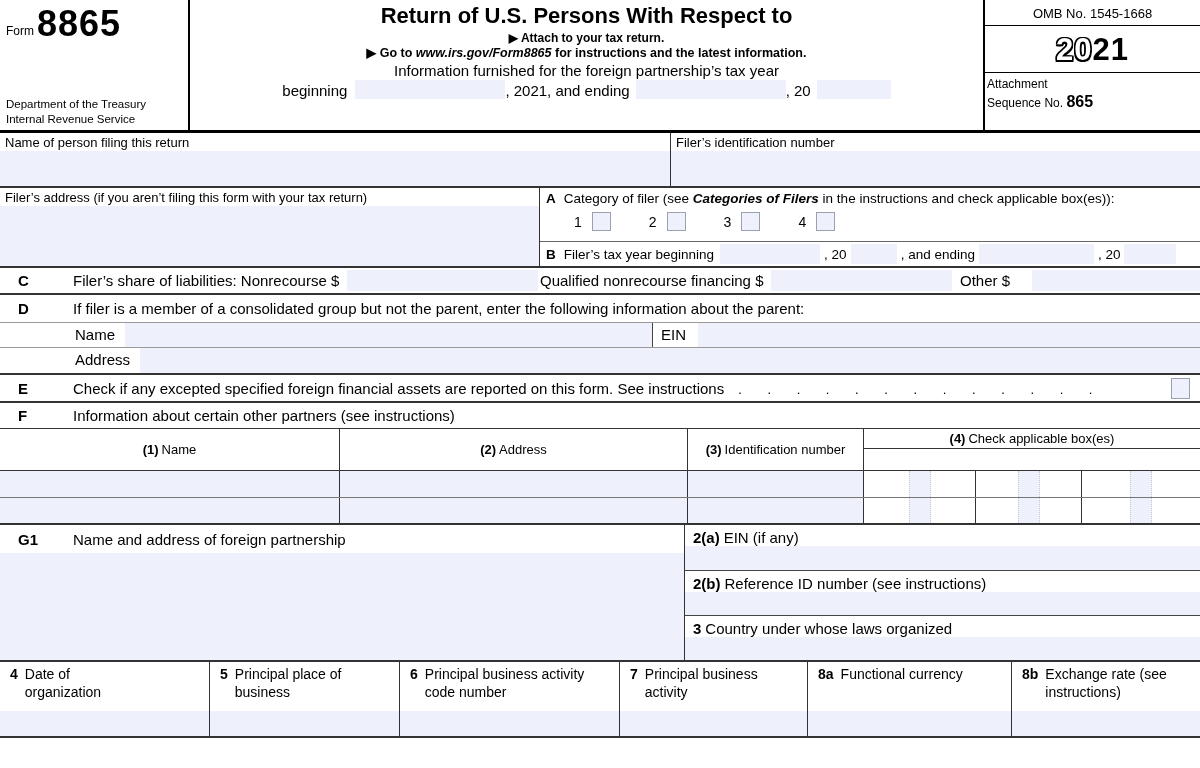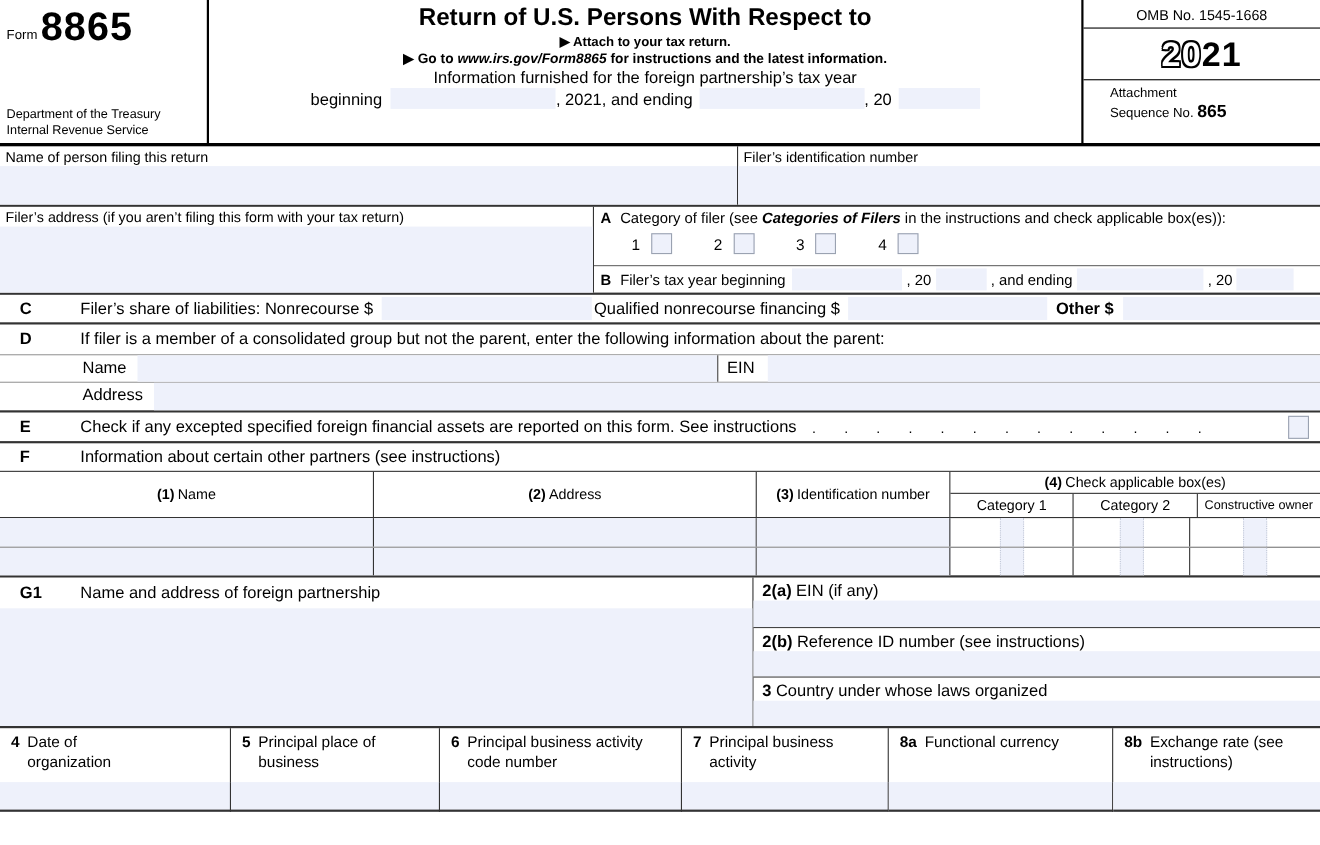--- a/index.html
+++ b/index.html
@@ -25,21 +25,21 @@
   .furnished { font-size:15px; margin-top:2px; }
   .taxyear { font-size:15px; margin-top:1px; display:flex; justify-content:center; align-items:flex-end; }
   .taxyear .field { height:19px; }
   .ty-in1 { width:150px; margin-left:8px; }
   .ty-in2 { width:150px; margin-left:6px; }
   .ty-in3 { width:74px; margin-left:6px; }
   .hdr-right { width:215px; display:flex; flex-direction:column; }
   .omb { font-size:13px; text-align:center; padding:6px 2px 4px; border-bottom:1.5px solid #000; }
   .bigyear { font-size:31px; font-weight:bold; text-align:center; padding:6px 0 4px; border-bottom:1.5px solid #000; letter-spacing:1px; }
   .year-outline { color:#fff; text-shadow:-1.5px -1.5px 0 #000, 1.5px -1.5px 0 #000, -1.5px 1.5px 0 #000, 1.5px 1.5px 0 #000, -1.5px 0 0 #000, 1.5px 0 0 #000, 0 -1.5px 0 #000, 0 1.5px 0 #000; }
-  .attachment { font-size:12px; padding:4px 0 0 24px; line-height:1.25; }
+  .attachment { font-size:12px; padding:4px 0 0 2px; line-height:1.25; }
   .att-no { font-weight:bold; font-size:16px; }
 
   
   .lead-letter { font-weight:bold; font-size:15px; padding-left:18px; width:73px; flex:0 0 auto; }
   .row-text { font-size:15px; }
 
   .r1 { height:55px; border-bottom:2px solid #333; display:flex; }
   .r1-cell { display:flex; flex-direction:column; }
   .r1-left { width:670px; }
   .r1-right { flex:1; border-left:1.5px solid #333; }
@@ -65,21 +65,21 @@
   .b-in4 { width:46px; margin-left:4px; flex:1; max-width:52px; }
   .subB .t { white-space:nowrap; padding-left:4px; }
 
   .rc { height:27px; border-bottom:2px solid #333; display:flex; align-items:center; }
   .rc .field { height:21px; }
   .rc-seg1 { width:540px; display:flex; align-items:center; }
   .rc-seg1 .field { flex:1; margin-right:2px; }
   .rc-seg2 { width:412px; display:flex; align-items:center; }
   .rc-seg2 .field { flex:1; }
   .rc-seg3 { flex:1; display:flex; align-items:center; }
-  .rc-seg3 .t { padding-left:8px; padding-right:8px;font-weight:bold; }
+  .rc-seg3 .t { padding-left:8px; padding-right:22px; }
   .rc-seg3 .field { flex:1; }
 
   .rd { height:27px; display:flex; align-items:center; }
 
   .rdn { height:26px; border-top:1px solid #999; border-bottom:1px solid #999; display:flex; align-items:stretch; }
   .rdn .lbl, .rda .lbl { font-size:15px; padding:3px 10px 0 75px; white-space:nowrap; }
   .rdn .field { flex:1; }
   .rdn-right { width:548px; display:flex; border-left:1.5px solid #444;text-align:right; }
   .rdn-right .lbl2 { font-size:15px; padding:3px 12px 0 8px; }
   .rdn-right .field { flex:1; }
@@ -282,25 +282,20 @@
         </div>
       <div class="th th3">
           <span class="n">(3)</span>
           <span>Identification number</span>
         </div>
       <div class="th4">
         <div class="c4top">
             <span class="n">(4)</span>
             <span>Check applicable box(es)</span>
           </div>
-        <div class="c4sub">
-          <div>Category 1</div>
-          <div>Category 2</div>
-          <div>Constructive owner</div>
-        </div>
       </div>
     </div>
     <div class="tf-row">
       <div class="td f1 field"></div>
       <div class="td f2 field"></div>
       <div class="td f3 field"></div>
       <div class="td cat">
           <span class="cat-strip"></span>
         </div>
       <div class="td cat cat2">

